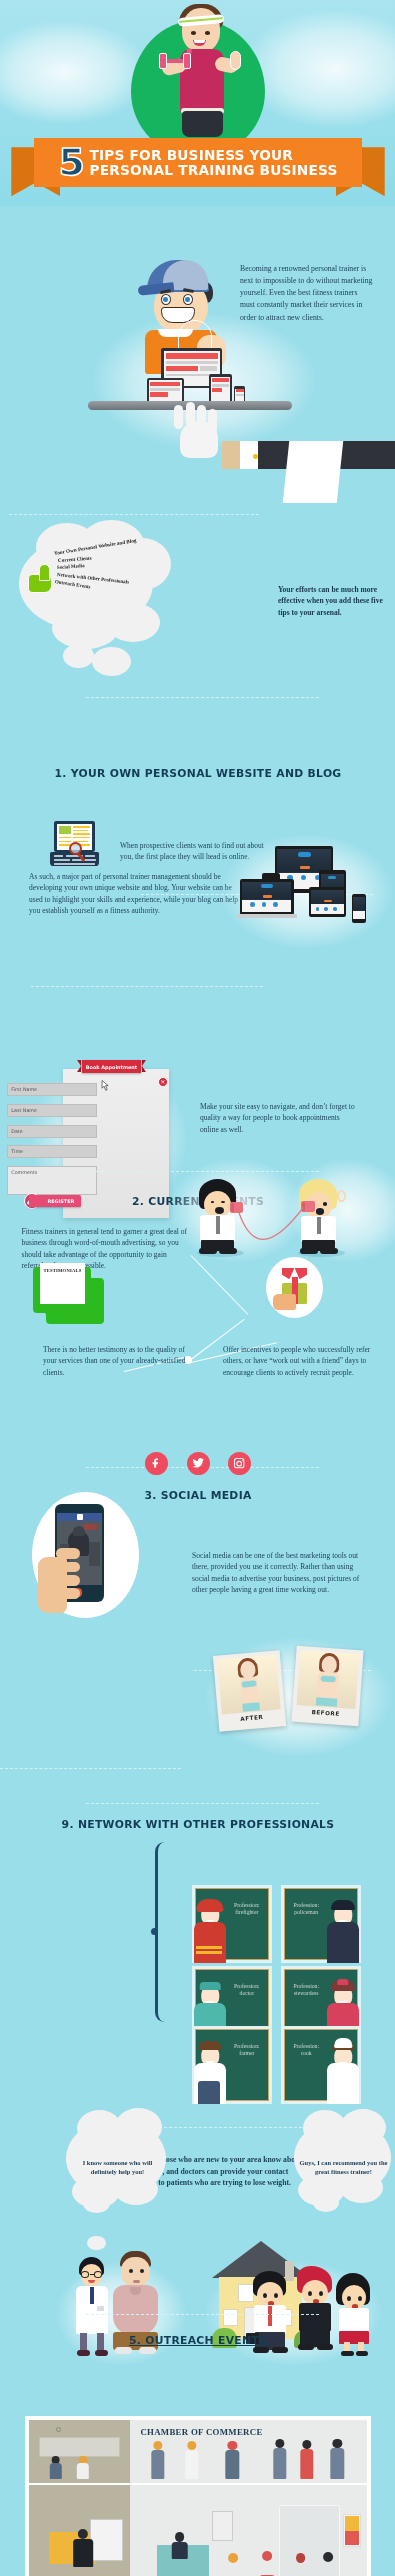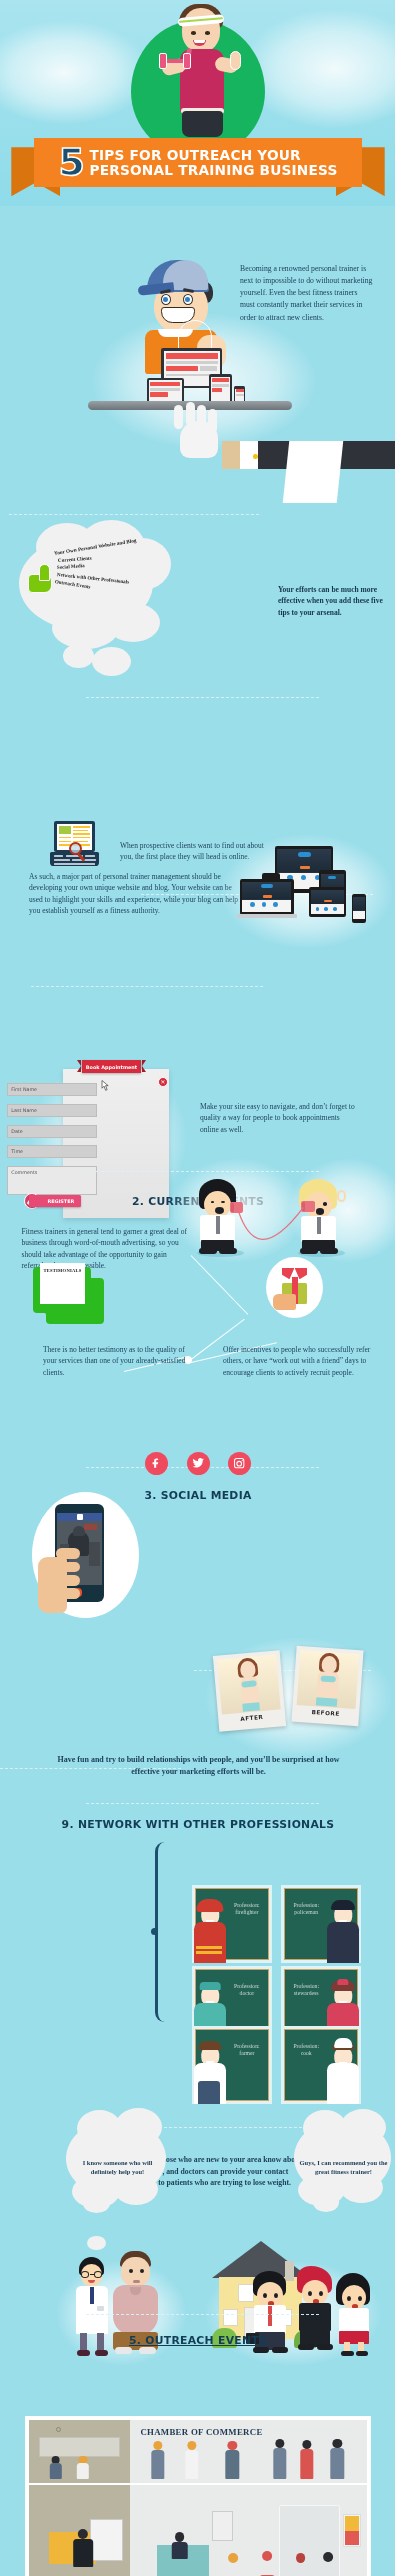--- a/index.html
+++ b/index.html
@@ -241,21 +241,21 @@
       <div class="t-waist"></div>
       <div class="t-shorts"></div>
     </div>
 
     <div class="ribbon-wrap">
       <div class="ribbon-tail left"></div>
       <div class="ribbon-tail right"></div>
       <div class="ribbon-main">
         <div class="big-five">5</div>
         <div class="ribbon-text">
-          <div>TIPS FOR OUTREACH YOUR</div>
+          <div>TIPS FOR BUSINESS YOUR</div>
           <div>PERSONAL TRAINING BUSINESS</div>
         </div>
       </div>
     </div>
   </div>
 
   <div class="cloud-blob" style="left:93px;top:314px;width:222px;height:134px;"></div>
 
   <div class="boy">
     <div class="b-hair"></div>
@@ -345,20 +345,21 @@
     <li style="transform:rotate(-4deg);margin-left:4.1px;">Current Clients</li>
     <li style="transform:rotate(-4deg);margin-left:3.1px;">Social Media</li>
     <li style="transform:rotate(6deg);margin-left:3.1px;">Network with Other Professionals</li>
     <li style="transform:rotate(9deg);margin-left:1px;">Outreach Events</li>
   </ul>
 
   <div class="para bold" style="left:278px;top:584px;width:111px;color:#17354b;">Your efforts can be much more effective when you add these five tips to your arsenal.</div>
 
   <div class="dash" style="left:86px;top:697px;width:233px;"></div>
 
+  <div class="sect-title" style="top:767px;">1. YOUR OWN PERSONAL WEBSITE AND BLOG</div>
 
   <div class="laptop">
     <div class="lt-screen">
       <div class="lt-inner">
         <div class="lt-green"></div>
         <div class="lt-line" style="left:15.5px;top:2.6px;width:17.5px;"></div>
         <div class="lt-line" style="left:15.5px;top:6.2px;width:15.5px;"></div>
         <div class="lt-line" style="left:15.5px;top:9.8px;width:17.5px;"></div>
         <div class="lt-line" style="left:2.1px;top:13.4px;width:11.3px;"></div>
         <div class="lt-line" style="left:15.5px;top:13.4px;width:17.5px;"></div>
@@ -563,20 +564,21 @@
     <div class="phone-home"></div>
   </div>
   <div class="hand">
     <div class="hand-f" style="top:2.1px;"></div>
     <div class="hand-f" style="top:15.5px;"></div>
     <div class="hand-f" style="top:29px;"></div>
     <div class="hand-f" style="top:42px;"></div>
     <div class="hand-palm"></div>
   </div>
 
+  <div class="para" style="left:192px;top:1550px;width:172px;">Social media can be one of the best marketing tools out there, provided you use it correctly. Rather than using social media to advertise your business, post pictures of other people having a great time working out.</div>
   <div class="dash" style="left:194px;top:1670px;width:177px;"></div>
 
   <div class="dash" style="left:0px;top:1768px;width:181px;"></div>
 
   <div class="cloud-blob" style="left:206px;top:1638px;width:185px;height:118px;"></div>
 
   <div class="polaroid" style="left:216px;top:1653px;width:67px;height:76px;transform:rotate(-5deg);">
     <div class="pol-photo">
       <div class="girl-hair"></div>
         <div class="girl-head"></div>
@@ -590,21 +592,20 @@
     <div class="pol-photo">
       <div class="girl-hair"></div>
         <div class="girl-head"></div>
       <div class="girl-body" style="width:21.6px;"></div>
         <div class="girl-top"></div>
         <div class="girl-bot" style="width:21.6px;"></div>
     </div>
     <div class="pol-cap">BEFORE</div>
   </div>
 
-  <div class="para bold center" style="left:54px;top:1754px;width:289px;font-size:8px;">Have fun and try to build relationships with people, and you’ll be surprised at how effective your marketing efforts will be.</div>
 
   <div class="dash" style="left:86px;top:1803px;width:233px;"></div>
 
   <div class="sect-title" style="top:1818px;">9. NETWORK WITH OTHER PROFESSIONALS</div>
 
   <div class="brace"></div>
   <div class="brace-mid"></div>
 
   <div class="pcard" style="left:192px;top:1885px;">
     <div class="pboard"></div>

